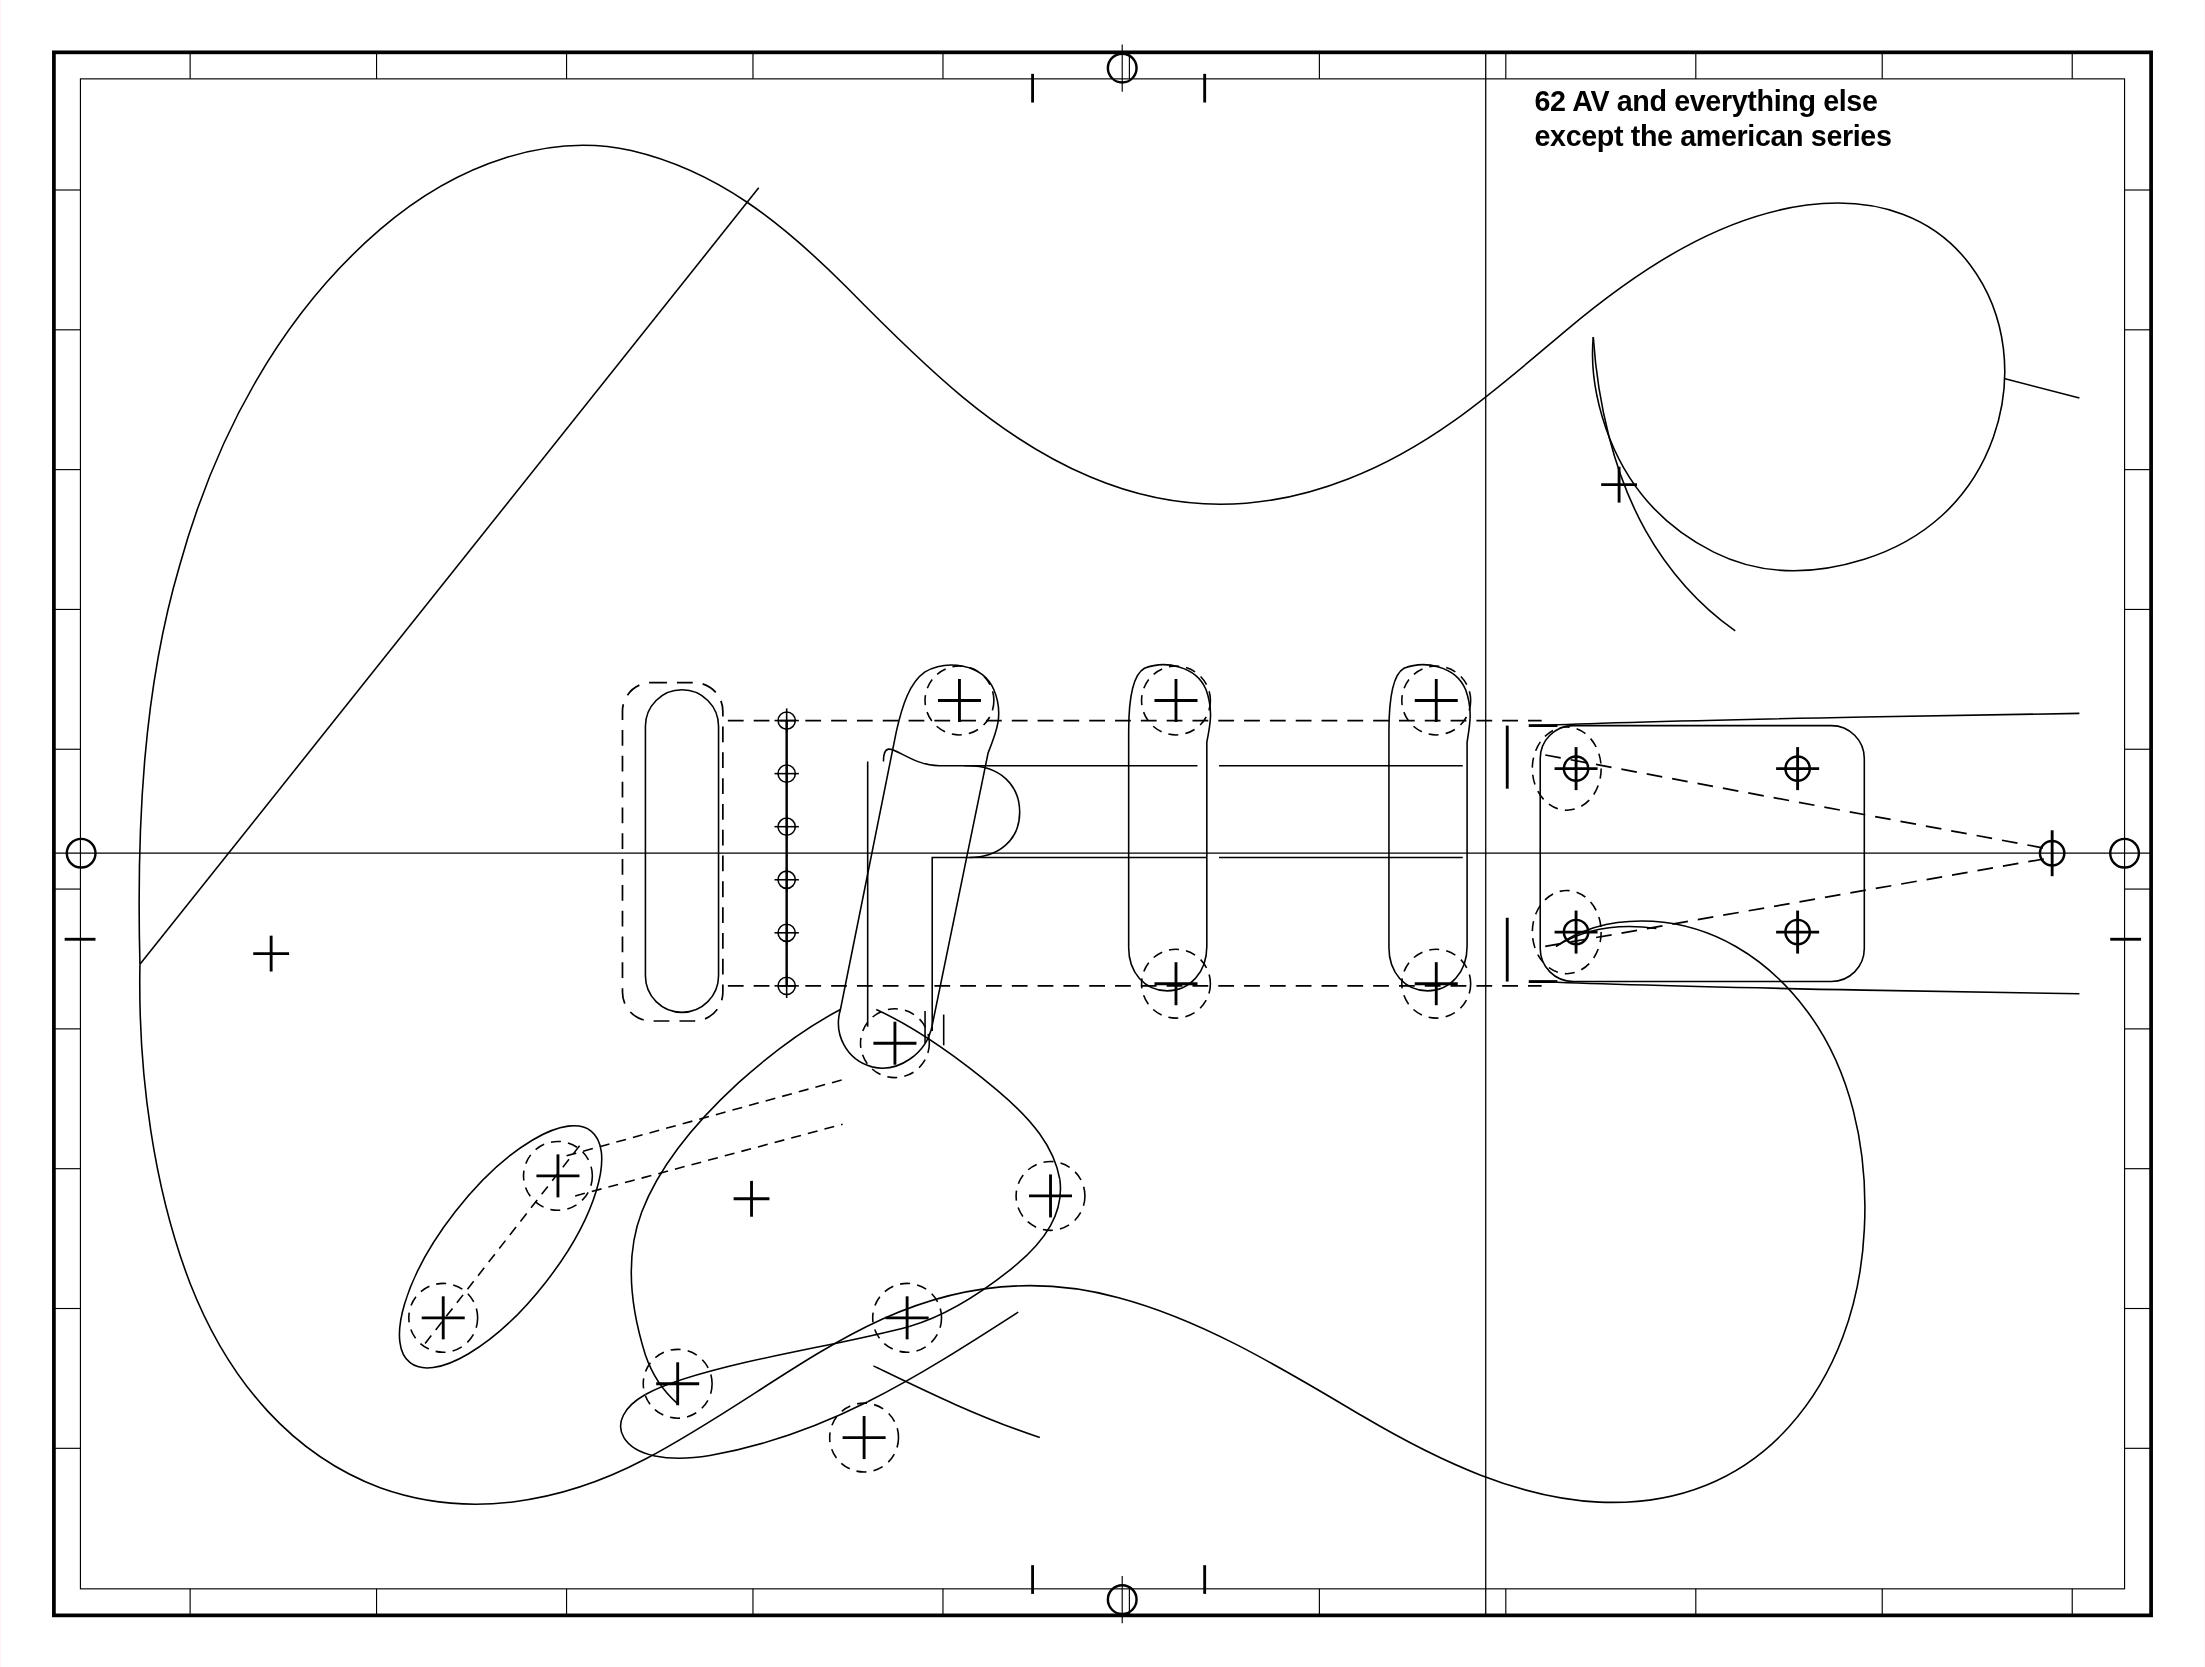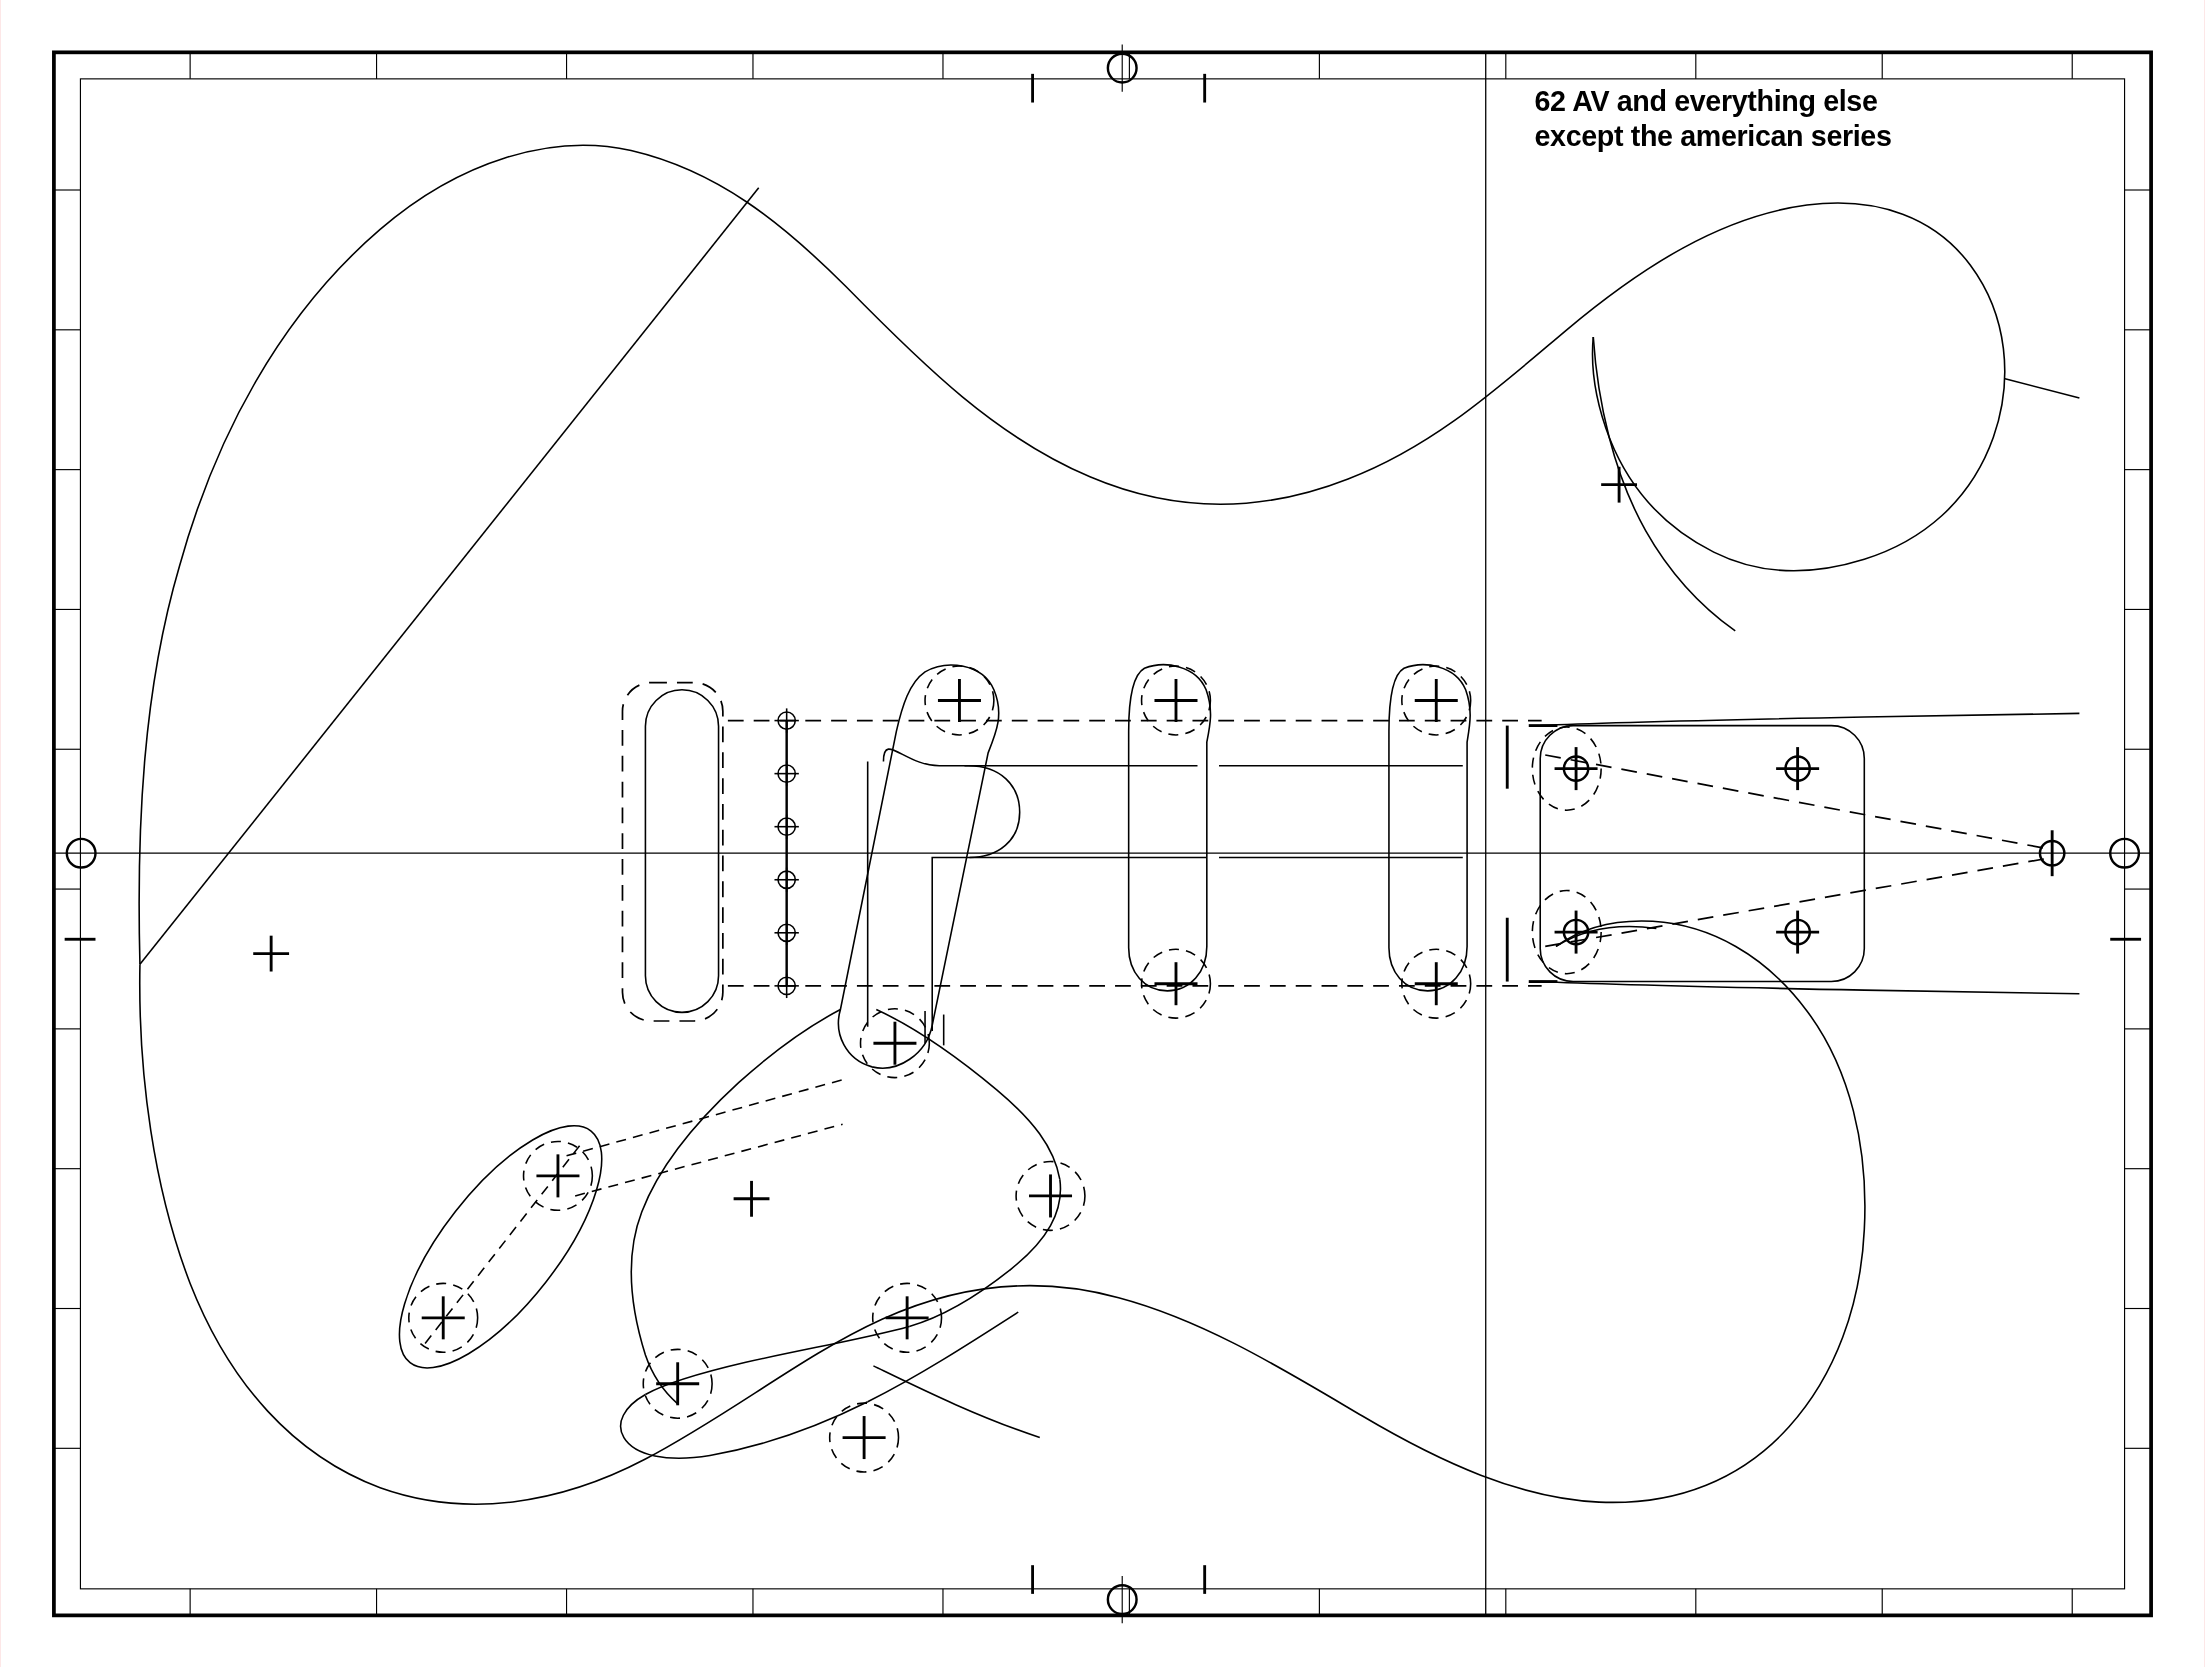--- a/index.html
+++ b/index.html
@@ -8,21 +8,21 @@
     padding: 0;
     background: #ffffff;
   }
   body {
     font-family: "Liberation Sans", sans-serif;
   }
   #sheet {
     position: relative;
     width: 2205px;
     height: 1667px;
-    background: #ef4444;
+    background: #f9a8d4;
     overflow: hidden;
   }
   #sheet svg {
     display: block;
     width: 2205px;
     height: 1667px;
   }
   .title-text {
     font-family: "Liberation Sans", sans-serif;
     font-weight: bold;

